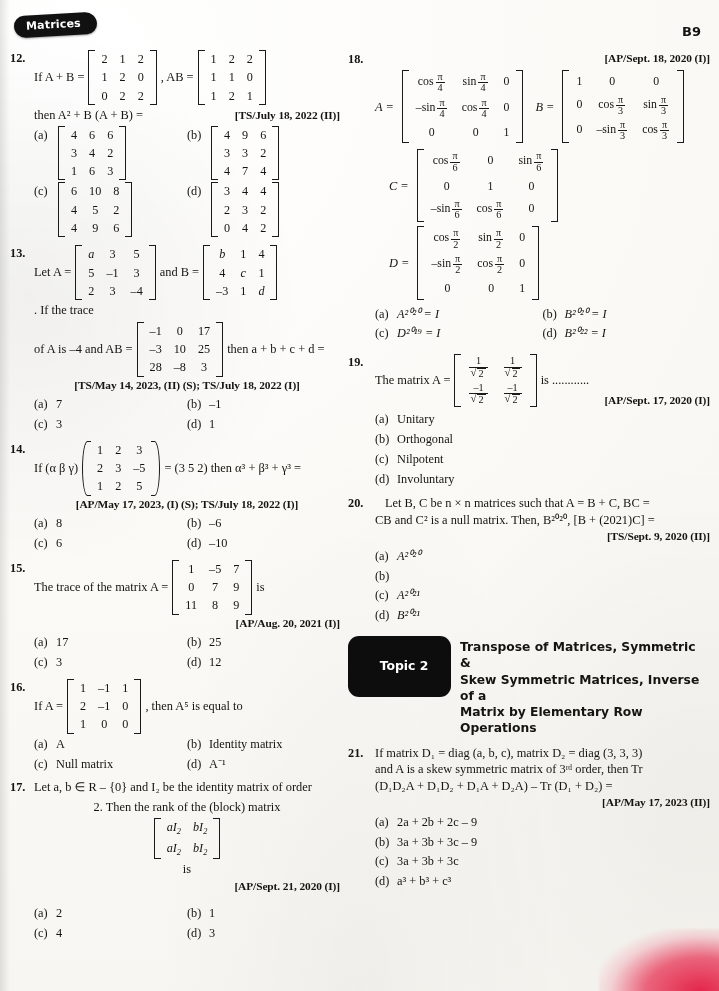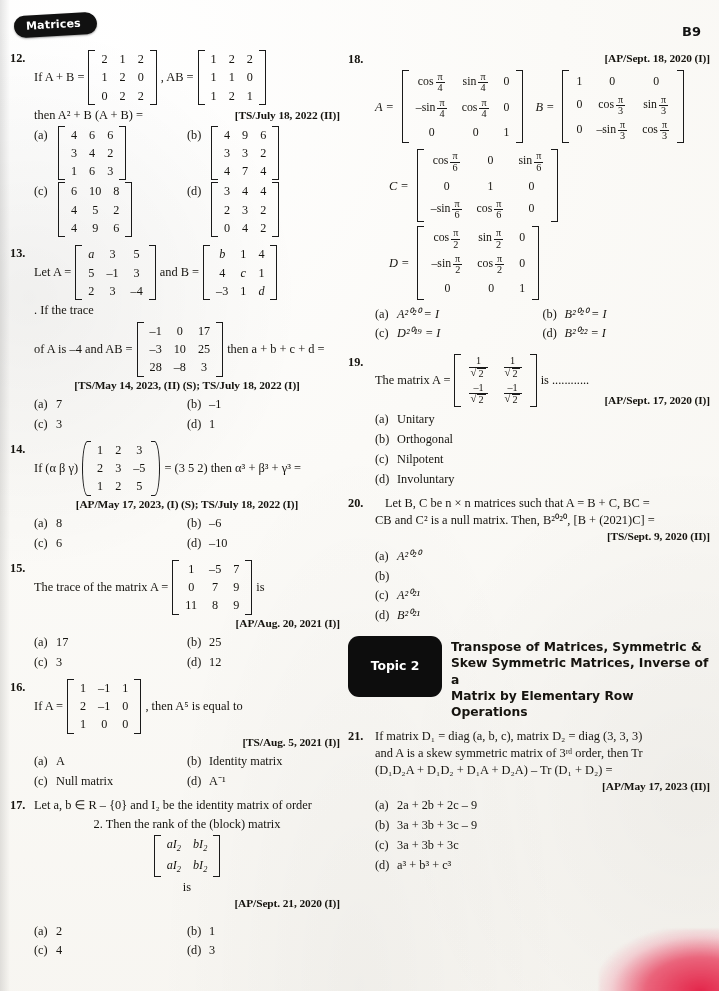--- a/index.html
+++ b/index.html
@@ -123,21 +123,21 @@
 
   
   .topic{
     display:flex;align-items:flex-start;gap:9px;margin:10px 0 8px 0;
   }
   .topic-badge{
     background:#0d0d0d;color:#fff;
     font-family:"DejaVu Sans", sans-serif;
     font-size:12.4px;font-weight:700;
     border-radius:11px;
-    padding:24px 9px 24px 9px;
+    padding:24px 9px 24px 18px;
     min-width:76px;text-align:center;white-space:nowrap;
     line-height:1;
     flex:0 0 auto;
   }
   .topic-text{
     font-family:"DejaVu Sans", sans-serif;
     font-size:12.3px;font-weight:700;line-height:1.32;
     padding-top:3px;
   }
 </style>
@@ -526,21 +526,20 @@
               <span class="mline">
                   <span class="mcell">1</span>
                   <span class="mcell">0</span>
                   <span class="mcell">0</span>
                 </span>
             </span>
             <span class="brk r"></span>
           </span>
           <span>, then A⁵ is equal to</span>
         </div>
-        <div class="src">[TS/Aug. 5, 2021 (I)]</div>
         <div class="opts">
           <div class="opt">
               <span class="lbl">(a)</span>
               <span>A</span>
             </div>
           <div class="opt">
               <span class="lbl">(b)</span>
               <span>Identity matrix</span>
             </div>
           <div class="opt">

